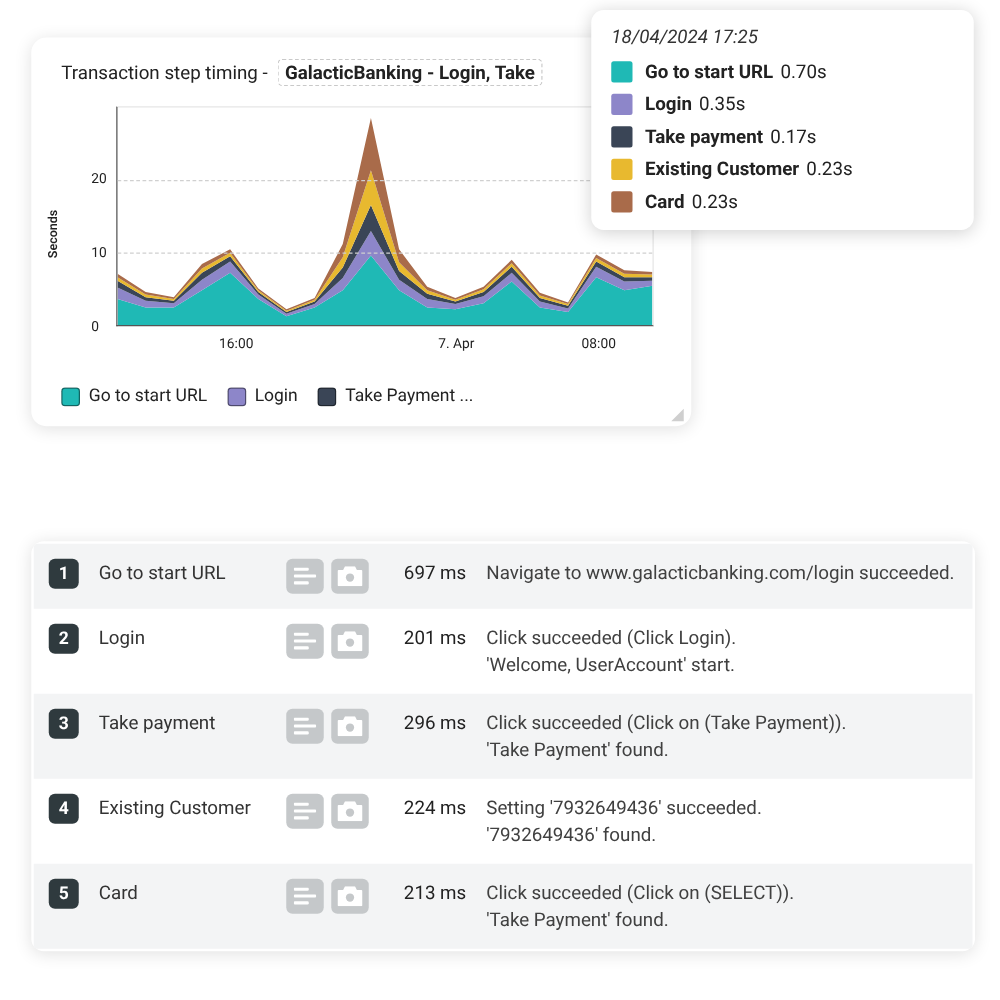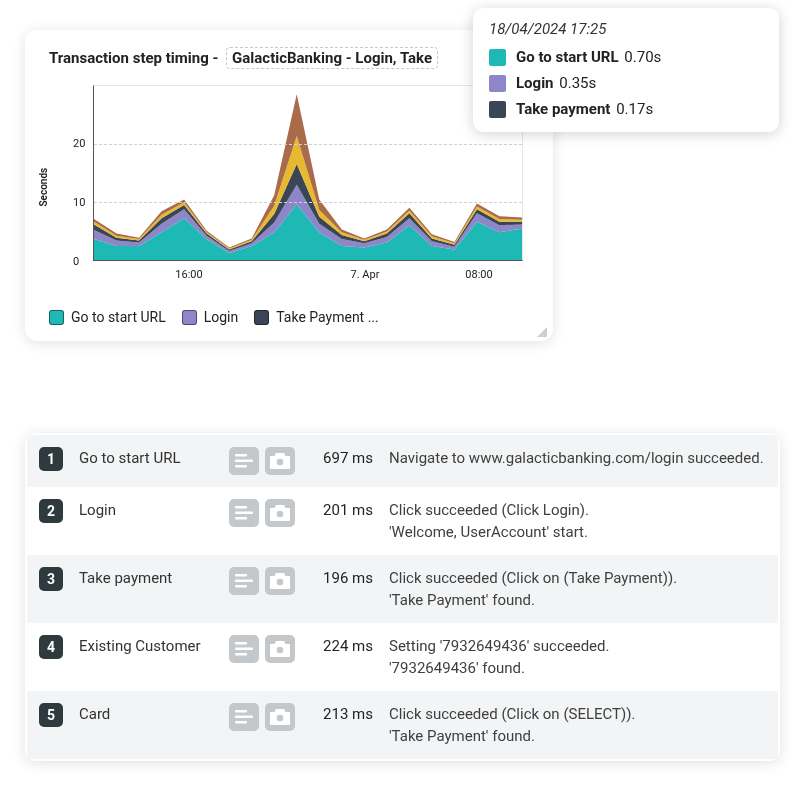--- a/index.html
+++ b/index.html
@@ -12,21 +12,21 @@
   }
   .chart-card {
     position: absolute;
     left: 25px; top: 30px;
     width: 528px;
     background: #fff;
     border-radius: 12px;
     box-shadow: 0 2px 14px rgba(0,0,0,0.12);
     padding: 18px 24px 16px 24px;
   }
-  .chart-title { font-size: 15px; font-weight: 700; display: inline; }
+  .chart-title { font-size: 15px; font-weight: 400; display: inline; }
   .chart-subtitle {
     font-size: 15px; font-weight: 700; display: inline;
     border: 1px dashed #c9c9c9; border-radius: 4px;
     padding: 1px 5px; margin-left: 4px;
   }
   .chart-area {
     margin-top: 18px; position: relative;
     height: 210px; width: 100%;
   }
   .plot-box {
@@ -169,20 +169,30 @@
       <div class="tooltip-row">
         <span class="tooltip-swatch" style="background:#8d86c9"></span>
   <span><span class="tooltip-label">Login</span>
   <span class="tooltip-value"> 0.35s</span></span>
       </div>
       <div class="tooltip-row">
         <span class="tooltip-swatch" style="background:#3a4556"></span>
   <span><span class="tooltip-label">Take payment</span>
   <span class="tooltip-value"> 0.17s</span></span>
       </div>
+      <div class="tooltip-row">
+        <span class="tooltip-swatch" style="background:#e8b92f"></span>
+  <span><span class="tooltip-label">Existing Customer</span>
+  <span class="tooltip-value"> 0.23s</span></span>
+      </div>
+      <div class="tooltip-row">
+        <span class="tooltip-swatch" style="background:#a96b4a"></span>
+  <span><span class="tooltip-label">Card</span>
+  <span class="tooltip-value"> 0.23s</span></span>
+      </div>
     </div>
 </div>
 
 <div class="steps-card" id="steps-card">
     <div class="step-row striped">
     <div>
         <div class="step-num">1</div>
       </div>
     <div class="step-name">Go to start URL</div>
     <div class="step-actions">
@@ -256,21 +266,21 @@
         </div>
       <div class="icon-btn">
           <svg width="20" height="16" viewBox="0 0 20 16">
             <g fill="#fff">
               <path d="M6 0h8l1.5 3H19a1 1 0 011 1v11a1 1 0 01-1 1H1a1 1 0 01-1-1V4a1 1 0 011-1h3.5L6 0z"></path>
               <circle cx="10" cy="9" r="3.3" fill="#c5c8ca"></circle>
             </g>
           </svg>
         </div>
     </div>
-    <div class="step-ms">196 ms</div>
+    <div class="step-ms">296 ms</div>
     <div class="step-msgs">
         <div class="step-msg">Click succeeded (Click on (Take Payment)).</div>
         <div class="step-msg">'Take Payment' found.</div>
       </div>
     </div>
     <div class="step-row">
     <div>
         <div class="step-num">4</div>
       </div>
     <div class="step-name">Existing Customer</div>

